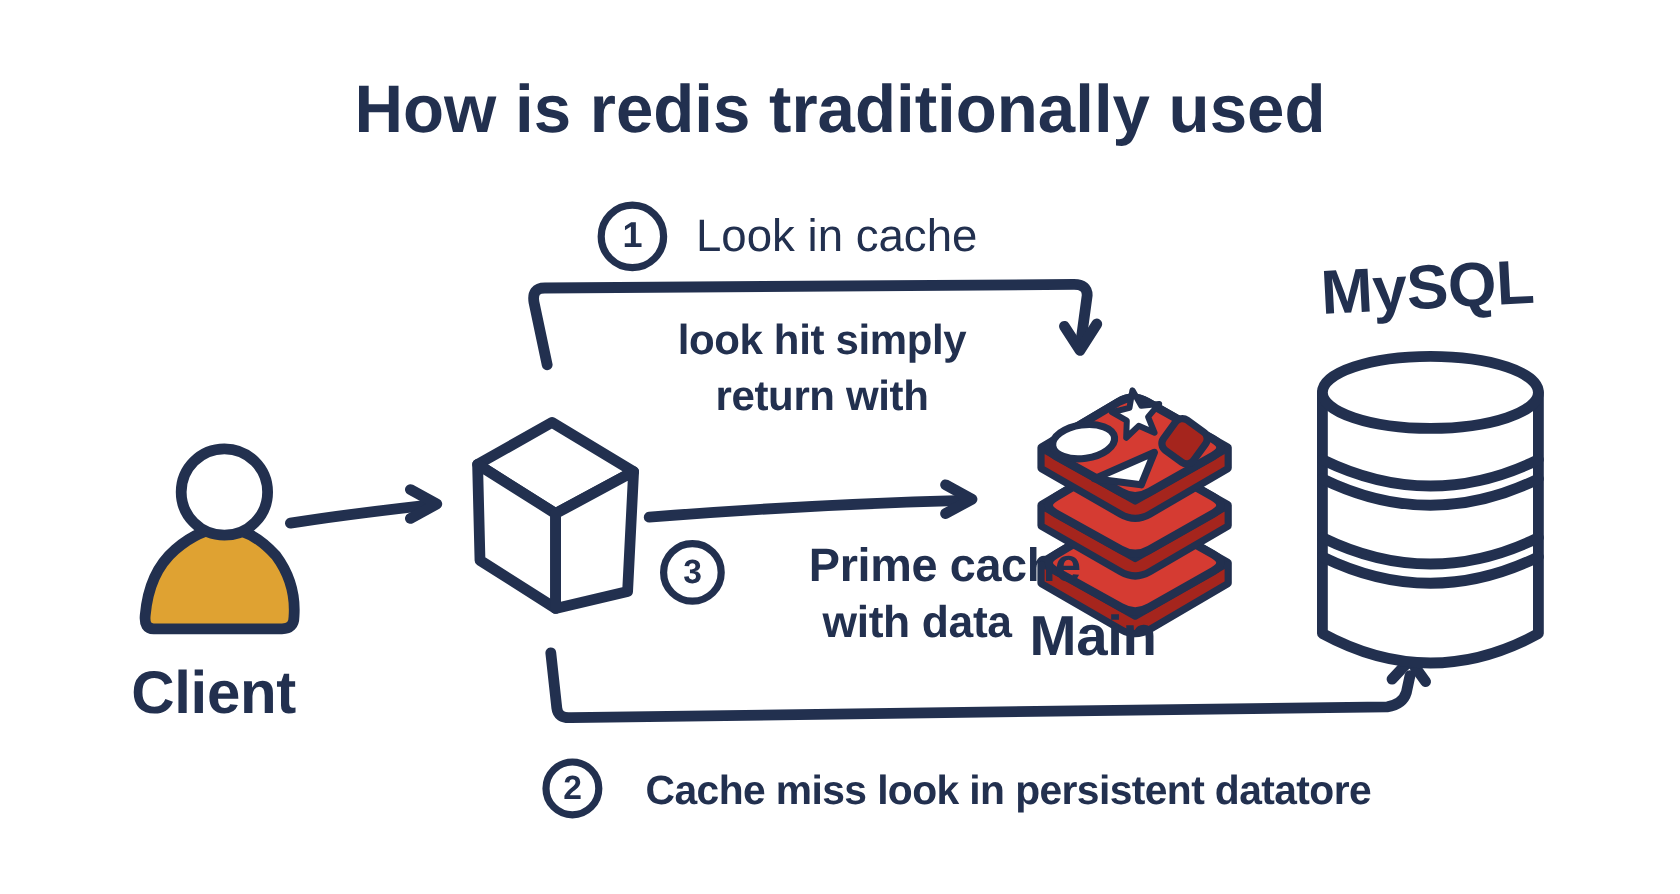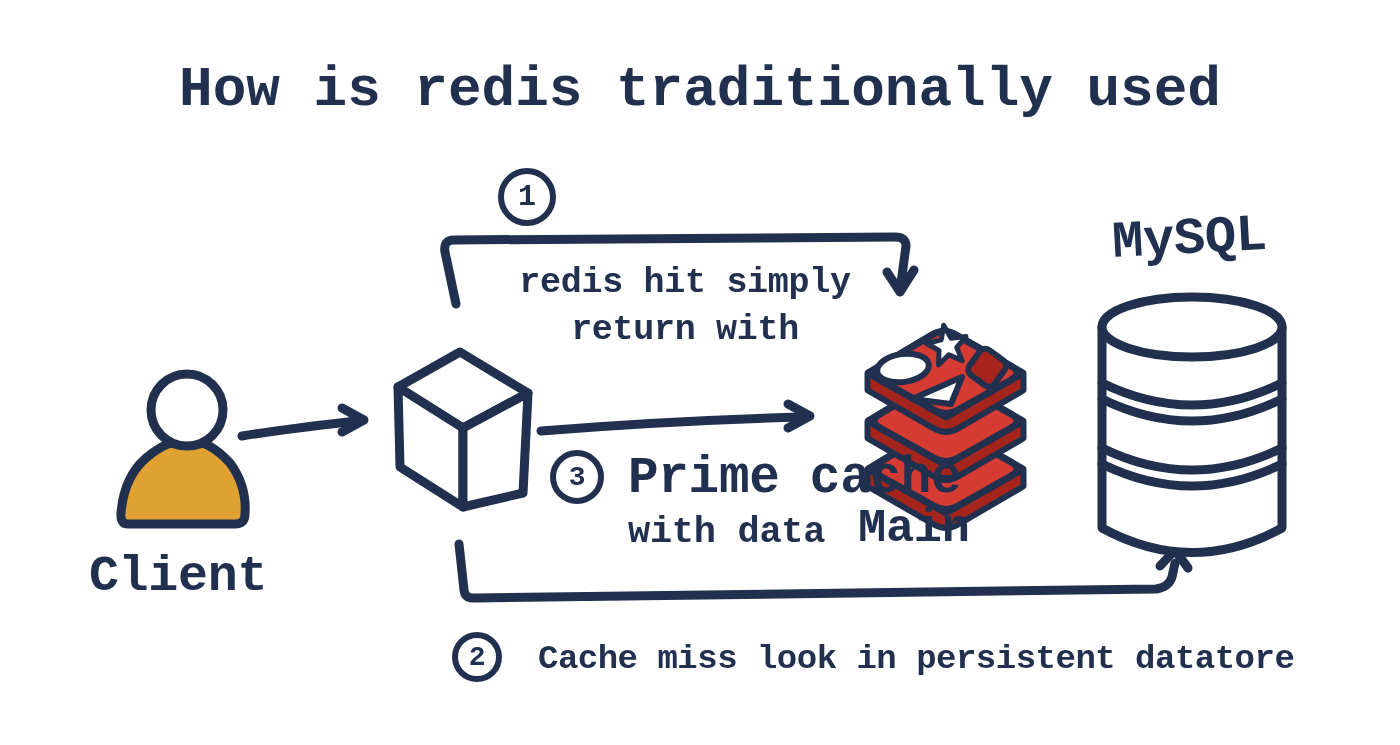--- a/index.html
+++ b/index.html
@@ -6,21 +6,21 @@
     --ink:#22304f;
     --client-fill:#dfa232;
     --redis-red:#d53b32;
     --redis-dark-red:#a5251d;
     --background:#ffffff;
   }
   html,body{margin:0;padding:0;background:var(--background);}
   .canvas{
     position:relative;width:1400px;height:745px;overflow:hidden;
     background:var(--background);
-    font-family:Liberation Mono, monospace;
+    font-family:Liberation Sans, sans-serif;
     color:var(--ink);
   }
   .art{position:absolute;left:0;top:0;}
   .art *{fill:none;stroke-linecap:round;stroke-linejoin:round;}
   .ink{stroke:var(--ink);}
   .s9{stroke-width:9;}
   .s7{stroke-width:7;}
   .s6{stroke-width:6;}
   .s5{stroke-width:5;}
   .fill-white{fill:#ffffff;}
@@ -39,22 +39,22 @@
   }
   .badge-1{width:58px;height:58px;font-size:30px;}
   .badge-2{width:50px;height:50px;font-size:28px;}
   .badge-3{width:54px;height:54px;font-size:28px;}
   .step1{left:498px;top:168px;gap:24px;}
   .step1 .lbl{font-size:38px;padding-top:8px;}
   .note1{left:495px;top:260px;width:380px;text-align:center;font-size:35px;line-height:1.35;}
   .client-label{left:88px;top:548px;width:180px;text-align:center;font-size:50px;}
   .step3{left:550px;top:450px;gap:24px;}
   .step3 .lines{padding-top:0;}
-  .step3 .l1{font-size:51px;}
-  .step3 .l2{font-size:37px;text-align:left;padding-top:4px;}
+  .step3 .l1{font-size:39px;margin-left:46px;}
+  .step3 .l2{font-size:37px;text-align:center;padding-top:4px;}
   .main-label{left:858px;top:502px;width:180px;font-size:47px;}
   .mysql-label{left:1082px;top:210px;width:215px;text-align:center;font-size:52px;transform:rotate(-3deg);}
   .step2{left:452px;top:632px;gap:36px;}
   .step2 .lbl{font-size:34px;padding-top:8px;letter-spacing:-0.5px;}
 </style>
 </head>
 <body>
 
 <div class="canvas">
 
@@ -124,24 +124,25 @@
       <path d="M1102,399 Q1192,443 1282,399"></path>
       <path d="M1102,448 Q1192,492 1282,448"></path>
       <path d="M1102,464 Q1192,508 1282,464"></path>
     </g>
   </svg>
 
   <div class="txt title">How is redis traditionally used</div>
 
   <div class="step step1">
     <div class="badge badge-1">1</div>
+    <div class="lbl">Look in cache</div>
   </div>
 
   <div class="txt note1">
-    <div>redis hit simply</div>
+    <div>look hit simply</div>
     <div>return with</div>
   </div>
 
   <div class="txt client-label">Client</div>
 
   <div class="step step3 txt">
     <div class="badge badge-3">3</div>
     <div class="lines">
       <div class="l1">Prime cache</div>
       <div class="l2">with data</div>

